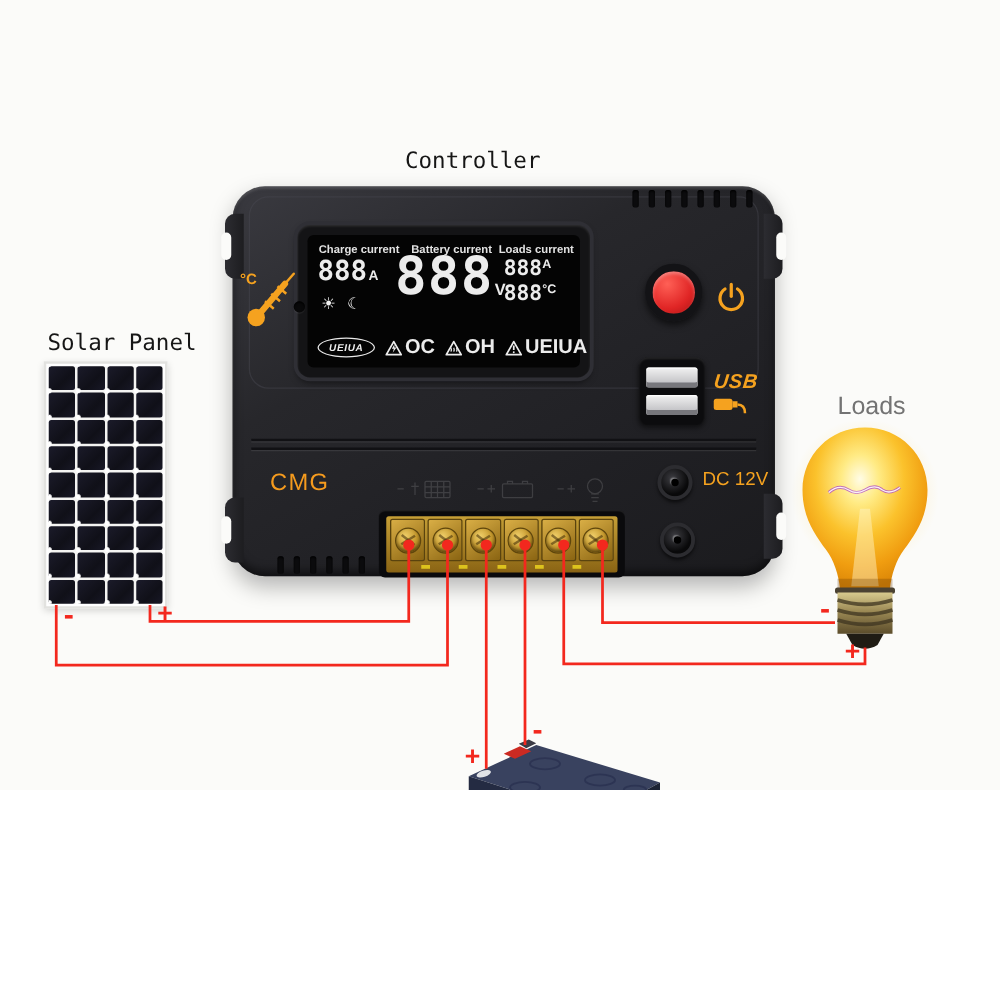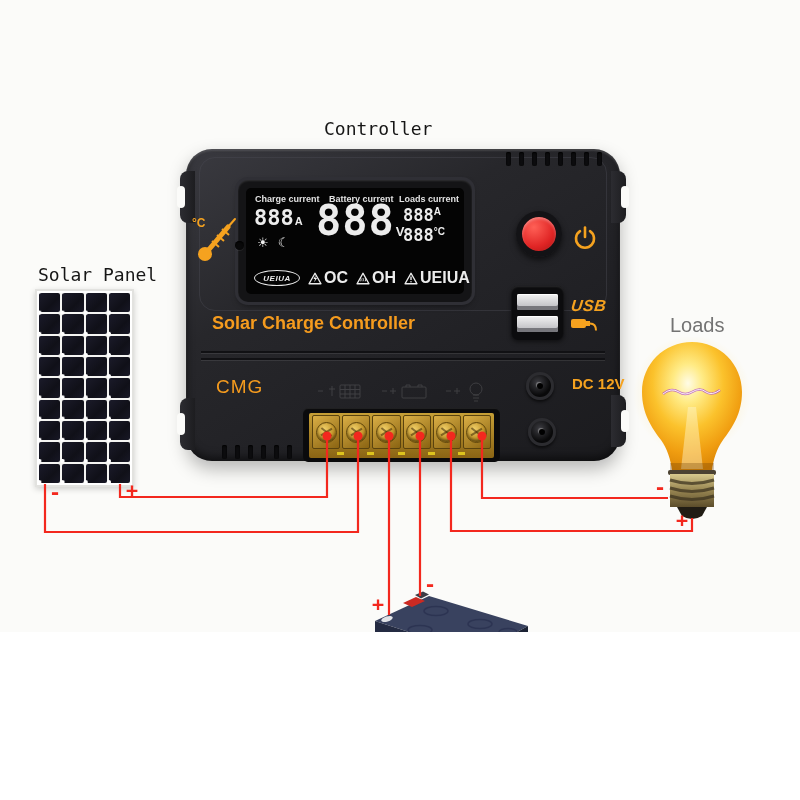--- a/index.html
+++ b/index.html
@@ -85,21 +85,21 @@
   .usb-label{position:absolute;left:385px;top:148px;color:#f5a21f;font-weight:bold;font-style:italic;
              font-size:16px;letter-spacing:.5px;transform:skewX(-6deg);}
   .usb-plug{position:absolute;left:384px;top:168px;}
   .ctl-title{position:absolute;left:26px;top:164px;color:#f59b1e;font-weight:bold;font-size:18px;letter-spacing:0px;white-space:nowrap;}
   .ctl-brand{position:absolute;left:30px;top:227px;color:#f59b1e;font-weight:normal;font-size:19px;letter-spacing:1px;}
   .dc-jack{position:absolute;width:28px;height:28px;border-radius:50%;box-sizing:border-box;border:3px solid #2c2c30;
            background:radial-gradient(circle at 40% 35%,#3c3c41,#09090a 65%);box-shadow:0 2px 3px rgba(0,0,0,.6);}
   .dc-jack::after{content:"";position:absolute;left:8px;top:8px;width:6px;height:6px;border-radius:50%;
                   background:#000;box-shadow:-1px -1px 1px rgba(255,255,255,.35);}
   .dc-jack.j1{left:340px;top:223px;} .dc-jack.j2{left:342px;top:269px;}
-  .dc-label{position:absolute;left:386px;top:226px;color:#f5a21f;font-weight:bold;font-size:15px;white-space:nowrap;}
+  .dc-label{position:absolute;left:376px;top:226px;color:#f5a21f;font-weight:normal;font-size:15px;white-space:nowrap;}
   .embossed{position:absolute;left:112px;top:231px;opacity:.17;}
 
   
   .term-housing{position:absolute;left:117px;top:259px;width:197px;height:54px;background:#0a0a0c;border-radius:5px;
                 box-shadow:inset 0 1px 1px rgba(255,255,255,.1);}
   .term-inner{position:absolute;left:6px;top:5px;width:185px;height:45px;border-radius:2px;
               background:linear-gradient(180deg,#c69f36,#8a6414);display:flex;padding:2px 2px 9px;box-sizing:border-box;}
   .terminal{flex:1;margin:0 1px;position:relative;border-radius:2px;border:1px solid #5a430e;
             background:linear-gradient(145deg,#d9ae45,#8a6412);}
   .terminal::after{content:"";position:absolute;right:-5px;bottom:-7px;width:7px;height:3px;background:#ddc31d;}
@@ -271,21 +271,20 @@
       <div class="usb-slot"></div>
       <div class="usb-slot"></div>
     </div>
     <div class="usb-label">USB</div>
     <svg class="usb-plug" width="28" height="15" viewBox="0 0 28 15">
       <rect x="1" y="2" width="15" height="9" rx="2" fill="#f5a21f"></rect>
       <rect x="16" y="4" width="4" height="5" fill="#f5a21f"></rect>
       <path d="M20 6.5q6 0 6 7" fill="none" stroke="#f5a21f" stroke-width="2"></path>
     </svg>
 
-    <div class="ctl-title">Solar Charge Controller</div>
     <div class="ctl-brand">CMG</div>
 
     <div class="dc-jack j1"></div>
     <div class="dc-jack j2"></div>
     <div class="dc-label">DC 12V</div>
 
     <svg class="embossed" width="204" height="24" viewBox="0 0 204 24">
       <g stroke="#cfcfcf" fill="none" stroke-width="1">
         <path d="M20 11h5M34 6v10M31 9h6M36 11h0"></path>
         <rect x="42" y="5" width="20" height="13" rx="1"></rect>

